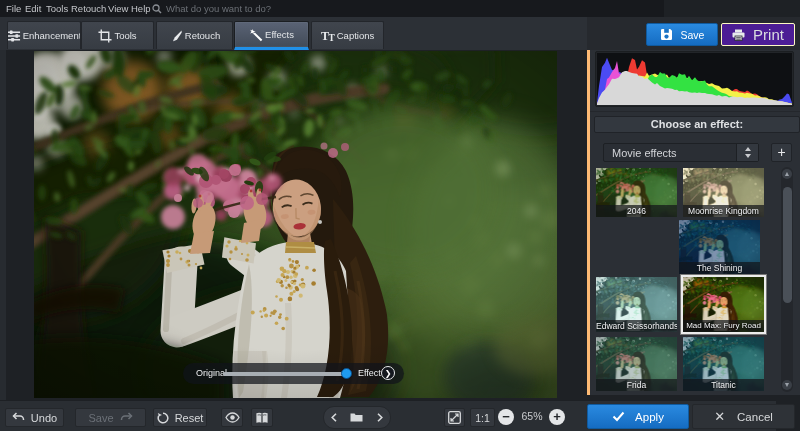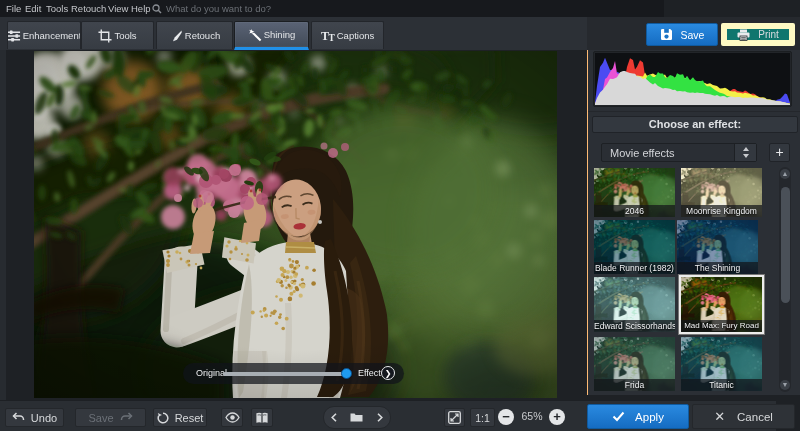--- a/index.html
+++ b/index.html
@@ -12,21 +12,21 @@
 .tab{position:absolute;top:4px;height:28px;overflow:hidden;background:linear-gradient(#40454d,#373c43);border:1px solid #23262b;border-bottom:none;border-radius:2px 2px 0 0;color:#e3e5e8;font-size:9.5px;display:flex;align-items:center;justify-content:center;gap:2px}
 .tab.sel{background:linear-gradient(#5a6375,#424b58);border-color:#1b1e22;box-shadow:inset 0 0 0 1px rgba(255,255,255,0.04);border-bottom:3px solid #2090e8;height:29px}
 .btn-blue{background:linear-gradient(#2a8ae0,#156cc2);border:1px solid #105a9e;border-radius:2px;color:#fff}
 
 #canvas{left:0;top:50px;width:587px;height:350px;background:#1e2125}
 #canvas .lstrip{position:absolute;left:0;top:0;width:6px;height:350px;background:#272b30}
 #photo{position:absolute;left:34px;top:1px;width:523px;height:347px}
 
 #pill{left:183px;top:313px;width:221px;height:21px;background:rgba(16,20,26,0.72);border-radius:11px;color:#eceef0;font-size:10.5px}
 
-#rpanel{left:587px;top:50px;width:213px;height:345px;background:#2b2f35;border-left:1px solid #fdba74}
+#rpanel{left:587px;top:50px;width:213px;height:345px;background:#2b2f35;border-left:3px solid #fdba74}
 #histbox{position:absolute;left:5px;top:1px;width:199px;height:56px;background:#222529;border:1px solid #1b1e21;border-radius:2px}
 #histin{position:absolute;left:1px;top:1px;width:195px;height:52px;background:#0e1013}
 #chooser{position:absolute;left:4px;top:66px;width:206px;height:17px;background:#33383f;border:1px solid #202328;border-radius:2px;color:#dfe1e4;font-size:11px;font-weight:bold;text-align:center;line-height:15px}
 #dd{position:absolute;left:13px;top:93px;width:156px;height:19px;background:#2a2e34;border:1px solid #1d2024;border-radius:2px;color:#d2d4d8;font-size:11px}
 #ddplus{position:absolute;left:181px;top:93px;width:21px;height:19px;background:#33383f;border:1px solid #202328;border-radius:2px;color:#e8eaec;text-align:center;line-height:17px;font-size:14px}
 .thumb{position:absolute;width:81px;overflow:hidden;background:#000}
 .thumb svg{position:absolute;left:0;top:0}
 .cap{position:absolute;left:0;bottom:0;width:100%;height:12px;white-space:nowrap;background:rgba(20,22,26,0.72);color:#f2f3f5;font-size:8.5px;text-align:center;line-height:12px;text-shadow:0 1px 2px #000}
 .tint{position:absolute;left:0;top:0;width:100%;height:100%}
 
@@ -80,38 +80,38 @@
         <path d="M13.5,1.5 L6,9 L4.5,13 L8.5,11.5 L13.5,4 Z" fill="#e8eaec"></path>
         <path d="M4.5,13 L5.2,10.8 L6.8,12.3 Z" fill="#b9bdc2"></path>
       </svg>
       <span>Retouch</span>
     </div>
 <div class="tab sel" style="left:234px;width:75px">
       <svg class="ic" style="flex-shrink:0" width="14" height="14" viewBox="0 0 15 15">
         <path d="M5.5,5.5 L13.5,13.5" stroke="#fff" stroke-width="2.2"></path>
         <path d="M4,1 L4.7,3.1 L7,3.5 L4.9,4.5 L5,7 L3.5,5 L1.2,5.8 L2.6,3.9 L1.3,2 L3.4,2.8 Z" fill="#fff"></path>
       </svg>
-      <span>Shining</span>
+      <span>Effects</span>
     </div>
 <div class="tab" style="left:311px;width:73px">
       <svg class="ic" style="flex-shrink:0" width="14" height="14" viewBox="0 0 15 15">
         <text x="0" y="12" font-family="Liberation Serif" font-size="13" font-weight="bold" fill="#e8eaec">T</text>
         <text x="8" y="12.5" font-family="Liberation Serif" font-size="10" font-weight="bold" fill="#e8eaec">T</text>
       </svg>
       <span>Captions</span>
     </div>
 <div class="abs btn-blue" style="left:646px;top:6px;width:72px;height:23px;font-size:10.5px;display:flex;align-items:center;justify-content:center;gap:8px">
       <svg width="13" height="13" viewBox="0 0 13 13">
         <path d="M1,2.2 a1.2,1.2 0 0 1 1.2,-1.2 h8 l1.8,1.8 v8 a1.2,1.2 0 0 1 -1.2,1.2 h-8.6 a1.2,1.2 0 0 1 -1.2,-1.2 Z" fill="#fff"></path>
         <rect x="4.2" y="1" width="4.6" height="3.8" fill="#1a72c4"></rect>
         <circle cx="6.5" cy="8.6" r="2.1" fill="#1a72c4"></circle>
       </svg>
       <span>Save</span>
     </div>
-<div class="abs" style="left:721px;top:6px;width:74px;height:23px;background:#0f766e;border:6px solid #fef9c3;border-radius:2px;color:#dadce0;font-size:10px;display:flex;align-items:center;justify-content:center;gap:8px">
+<div class="abs" style="left:721px;top:6px;width:74px;height:23px;background:#4c1d95;border:1px solid #fef9c3;border-radius:2px;color:#dadce0;font-size:15px;display:flex;align-items:center;justify-content:center;gap:8px">
       <svg width="13" height="12" viewBox="0 0 13 12">
         <rect x="3" y="0.5" width="7" height="3" fill="#e8eaec"></rect>
         <rect x="0.5" y="3.5" width="12" height="5" rx="1" fill="#e8eaec"></rect>
         <rect x="3" y="7" width="7" height="4.5" fill="#e8eaec" stroke="#24272b" stroke-width="0.8"></rect>
         <path d="M4.2,8.7h4.6M4.2,10.2h4.6" stroke="#24272b" stroke-width="0.8"></path>
       </svg>
       <span>Print</span>
     </div>
 </div>
 <div id="canvas" class="abs">
@@ -761,27 +761,20 @@
       <div class="tint" style="background:rgba(150,160,50,0.15)"></div>
       <div class="cap">2046</div>
     </div>
 <div class="thumb" style="left:93px;top:118px;height:49px">
       <svg width="81" height="49" viewBox="0 15 523 316" preserveAspectRatio="xMidYMid slice" style="filter:sepia(0.55) saturate(0.75) brightness(1.28) contrast(0.9)">
         <use href="#ph"></use>
       </svg>
       <div class="tint" style="background:rgba(230,220,160,0.25)"></div>
       <div class="cap">Moonrise Kingdom</div>
     </div>
-<div class="thumb" style="left:6px;top:170px;height:54px">
-      <svg width="81" height="54" viewBox="0 0 523 349" preserveAspectRatio="xMidYMid slice" style="filter:hue-rotate(55deg) saturate(1.25) brightness(0.92)">
-        <use href="#ph"></use>
-      </svg>
-      <div class="tint" style="background:rgba(10,80,125,0.35)"></div>
-      <div class="cap">Blade Runner (1982)</div>
-    </div>
 <div class="thumb" style="left:89px;top:170px;height:54px">
       <svg width="81" height="54" viewBox="0 0 523 349" preserveAspectRatio="xMidYMid slice" style="filter:hue-rotate(80deg) saturate(1.15) brightness(0.9)">
         <use href="#ph"></use>
       </svg>
       <div class="tint" style="background:rgba(20,60,150,0.35)"></div>
       <div class="cap">The Shining</div>
     </div>
 <div class="thumb" style="left:6px;top:227px;height:55px">
       <svg width="81" height="55" viewBox="0 0 523 355" preserveAspectRatio="xMidYMid slice" style="filter:hue-rotate(85deg) saturate(0.55) brightness(1.25)">
         <use href="#ph"></use>

